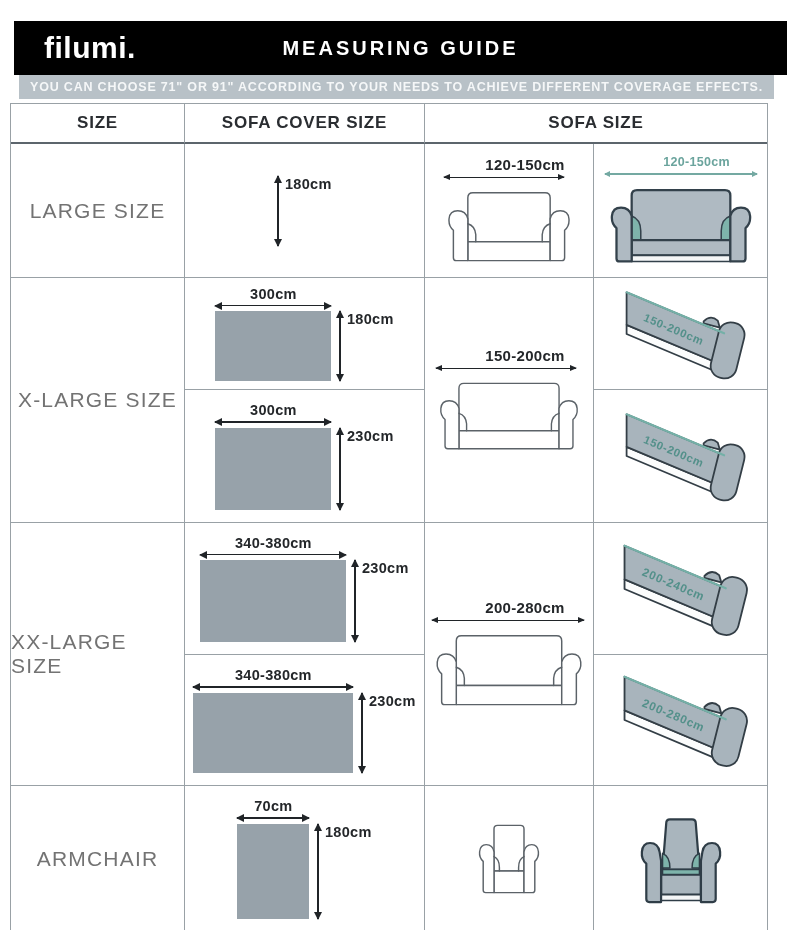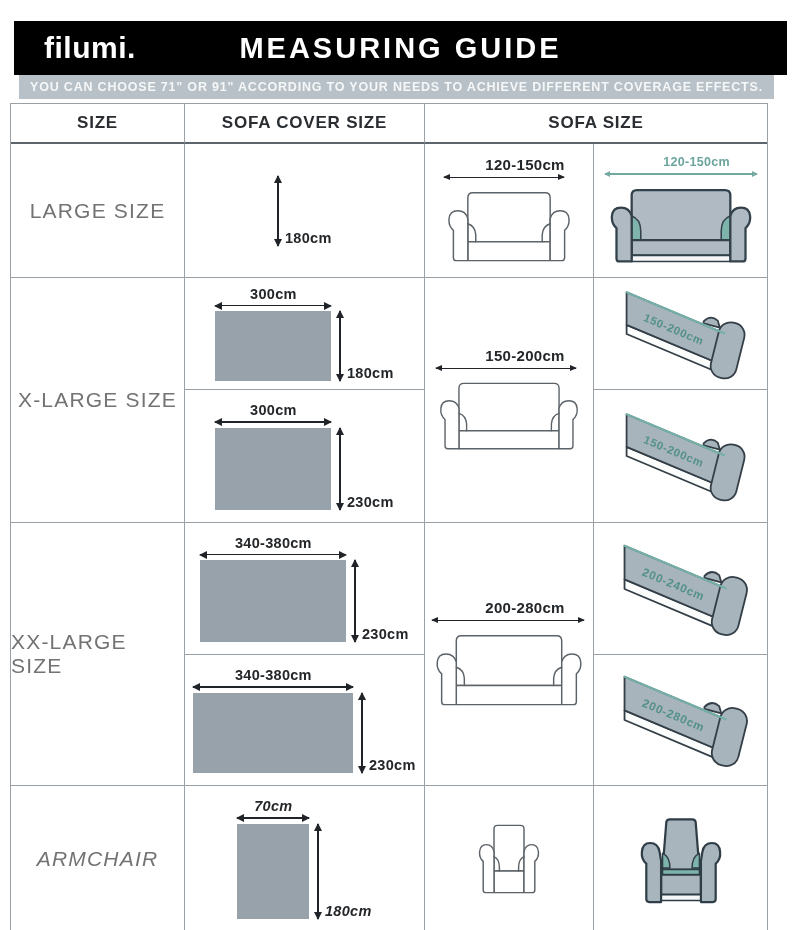--- a/index.html
+++ b/index.html
@@ -5,51 +5,51 @@
   * { margin:0; padding:0; box-sizing:border-box; }
   html,body { width:800px; height:930px; background:#ffffff; overflow:hidden;
               font-family:"Liberation Sans", sans-serif; }
   .sheet { position:relative; width:800px; height:930px; background:#fff; }
 
   
   .topbar { position:absolute; left:14px; top:21px; width:773px; height:54px;
             background:#000000; display:flex; align-items:center; justify-content:center; }
   .logo { position:absolute; left:30px; top:50%; transform:translateY(-50%);
           color:#fff; font-size:30px; font-weight:700; letter-spacing:.5px; }
-  .title { color:#fff; font-size:29px; font-weight:600; letter-spacing:3px; }
+  .title { color:#fff; font-size:20px; font-weight:600; letter-spacing:3px; }
   .subbar { position:absolute; left:19px; top:75px; width:755px; height:24px;
             background:#b8c1c7; display:flex; align-items:center; justify-content:center; }
   .subbar span { color:#f5f7f8; font-size:12.5px; font-weight:700; letter-spacing:.8px; }
 
   
   .table { position:absolute; left:10px; top:103px; width:758px; height:827px;
            display:grid; grid-template-columns:174px 240px 169px 173px;
            grid-template-rows:40px 134px 245px 263px 145px;
            border:1px solid #99a1a6; border-bottom:none; }
   .cell { border-right:1px solid #99a1a6; border-bottom:1px solid #99a1a6;
           display:flex; align-items:center; justify-content:center; overflow:hidden; }
   .cell.lastcol { border-right:none; }
   .cell.head { border-bottom:2px solid #5c656c; font-size:17px; font-weight:700;
                letter-spacing:.8px; color:#2a2d31; }
-  .cell.lastrow { border-bottom:none;font-style:italic; }
+  .cell.lastrow { border-bottom:none; }
   .sizelabel { font-size:21px; letter-spacing:1.2px; color:#737373; font-weight:500; }
 
   .split { flex-direction:column; align-items:stretch; padding:0; }
   .sub { flex:1 1 auto; display:flex; align-items:center; justify-content:center; }
   .sub.first { border-bottom:1px solid #99a1a6; }
   .sub.h112 { flex:0 0 112px; } .sub.h132a { flex:0 0 132px; }
   .sub.h132 { flex:0 0 132px; } .sub.h130 { flex:0 0 130px; }
 
   
   .cover { display:flex; align-items:flex-end; gap:8px; justify-content:center; }
   .cd-main { display:flex; flex-direction:column; align-items:center; }
   .dimlabel { font-size:14.5px; font-weight:600; color:#24272a; letter-spacing:.3px; }
   .cd-main .dimlabel { margin-bottom:3px; }
   .cd-rect { background:#97a2aa; margin-top:5px; }
-  .cd-side { display:flex; align-items:flex-end; gap:6px; }
+  .cd-side { display:flex; align-items:flex-start; gap:6px; }
   .arrow-h { position:relative; height:1.6px; background:#202428; align-self:stretch; }
   .arrow-h::before,.arrow-h::after { content:""; position:absolute; top:50%;
       transform:translateY(-50%); border-style:solid; border-color:transparent; }
   .arrow-h::before { left:-1px; border-width:4px 8px 4px 0; border-right-color:#202428; }
   .arrow-h::after  { right:-1px; border-width:4px 0 4px 8px; border-left-color:#202428; }
   .arrow-v { position:relative; width:1.6px; background:#202428; height:100%; }
   .arrow-v::before,.arrow-v::after { content:""; position:absolute; left:50%;
       transform:translateX(-50%); border-style:solid; border-color:transparent; }
   .arrow-v::before { top:-1px; border-width:0 4px 8px 4px; border-bottom-color:#202428; }
   .arrow-v::after  { bottom:-1px; border-width:8px 4px 0 4px; border-top-color:#202428; }

